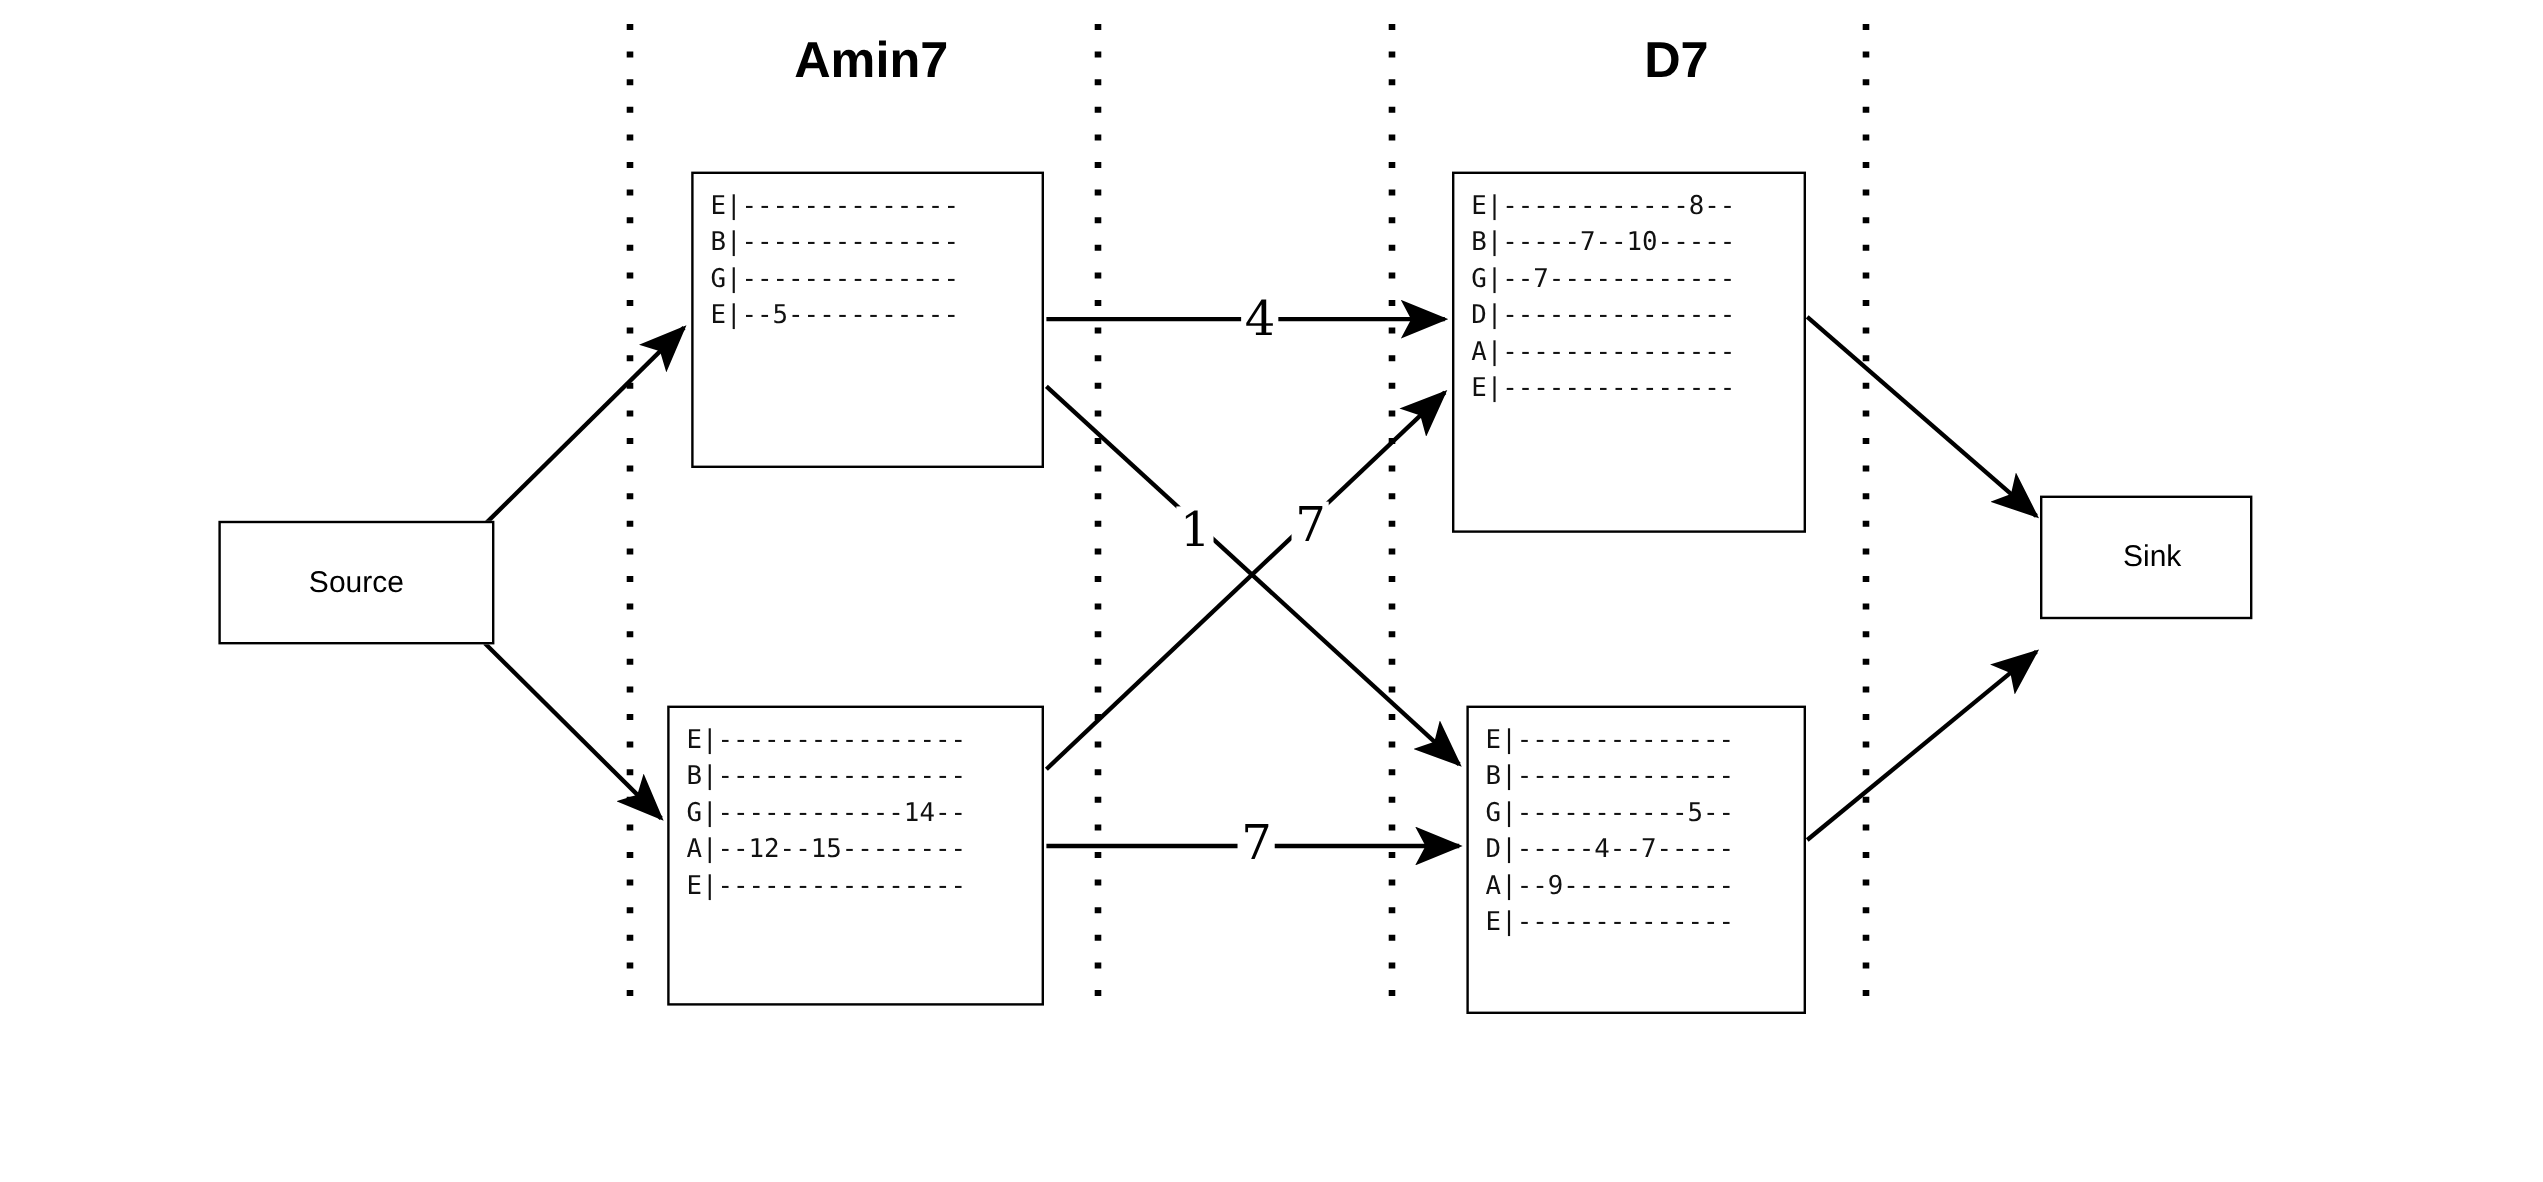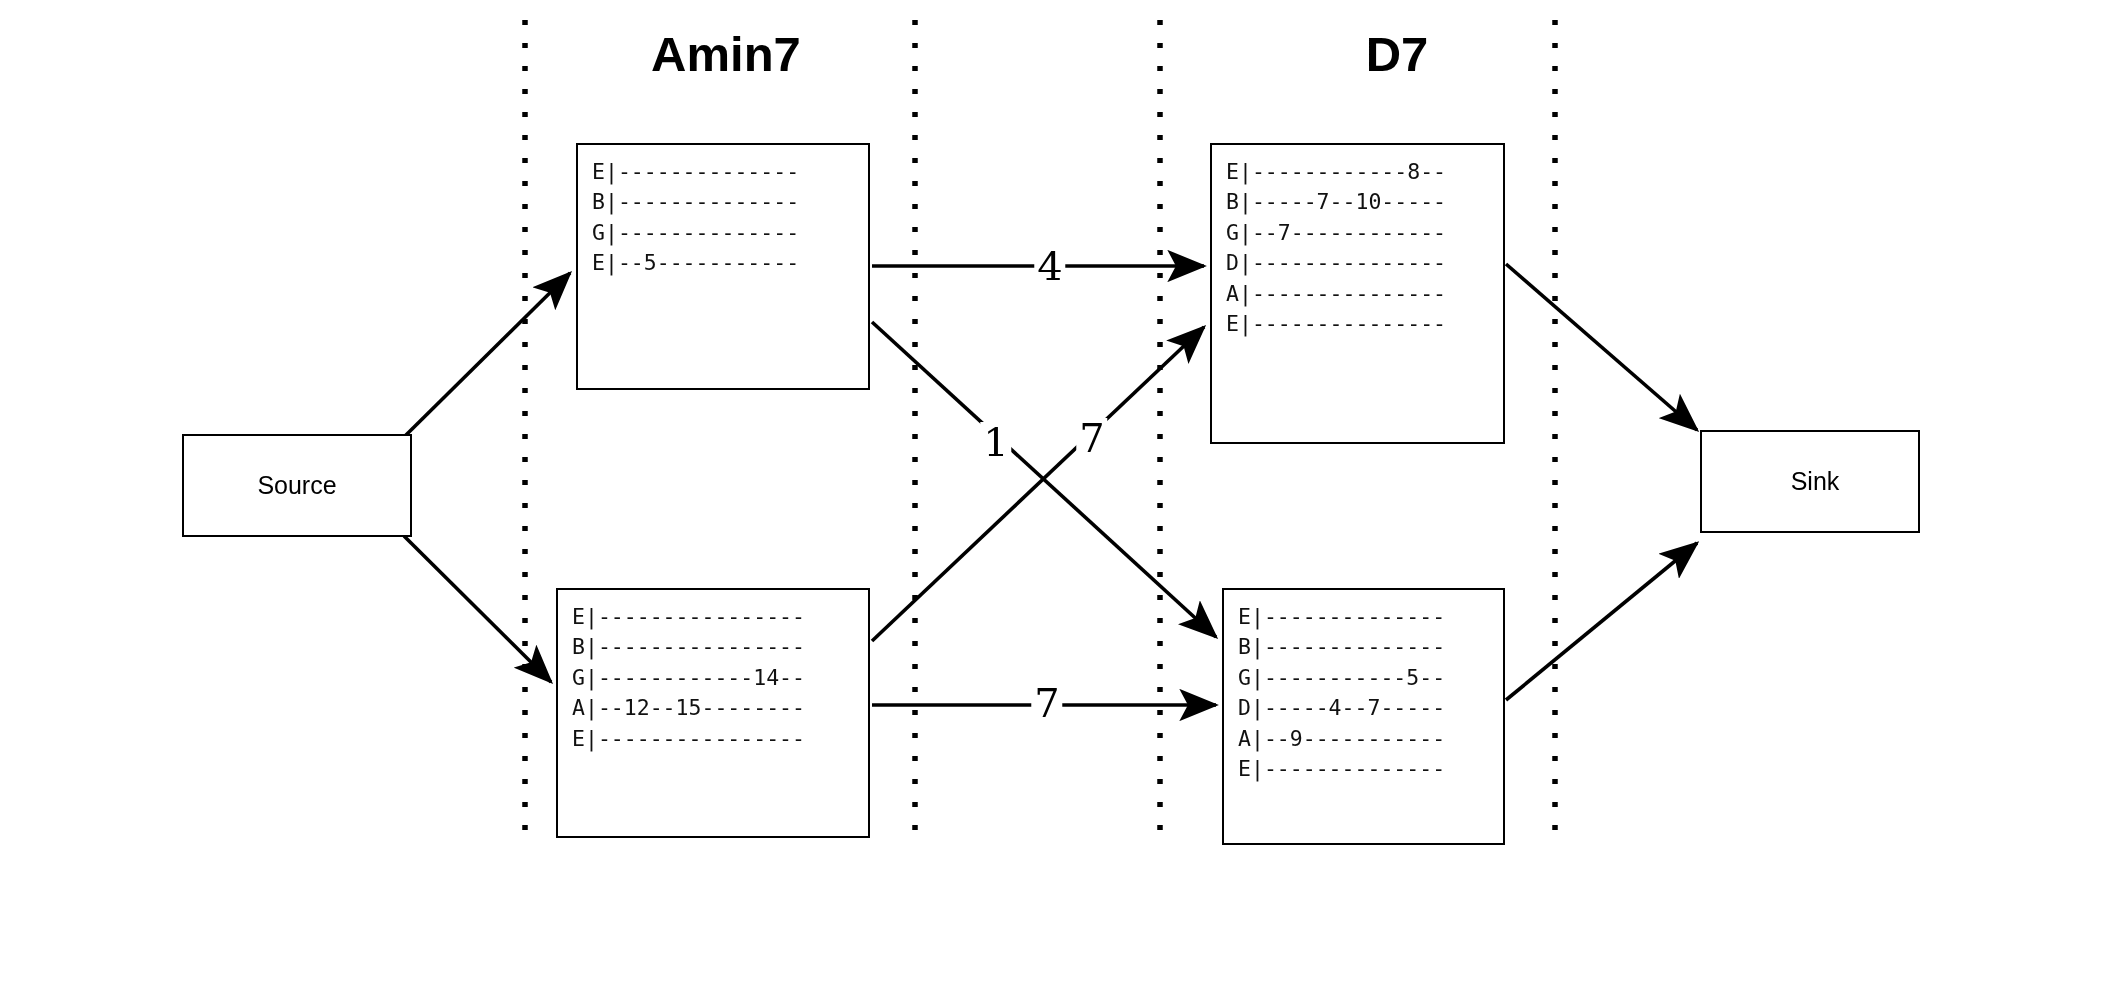--- a/index.html
+++ b/index.html
@@ -1,19 +1,19 @@
 <!DOCTYPE html>
 <html><head>
 <meta charset="utf-8">
 <style>
   html,body{margin:0;padding:0;background:#ffffff;}
   body{width:2119px;height:985px;font-family:"Liberation Sans",sans-serif;overflow:hidden;}
   #stage{position:relative;width:2119px;height:985px;background:#fff;}
   svg.layer{position:absolute;left:0;top:0;width:2119px;height:985px;overflow:visible;}
-  .grouptitle{position:absolute;font-family:"Liberation Sans",sans-serif;font-weight:bold;font-size:49px;color:#000;white-space:nowrap;transform:translateX(-50%);}
+  .grouptitle{position:absolute;font-family:"Liberation Sans",sans-serif;font-weight:bold;font-size:42px;color:#000;white-space:nowrap;transform:translateX(-50%);}
   .plainbox{position:absolute;border:2.5px solid #000;background:#fff;box-sizing:border-box;display:flex;align-items:center;justify-content:center;}
   .plainbox span{font-family:"Liberation Sans",sans-serif;font-size:25px;color:#000;}
   .tabbox{position:absolute;border:2.5px solid #000;background:#fff;box-sizing:border-box;padding:12px 0 12px 14px;}
   .tabline{font-family:"DejaVu Sans Mono",monospace;font-size:21.5px;line-height:30.4px;color:#111;white-space:pre;letter-spacing:0px;}
   .edgelabel{position:absolute;font-family:"DejaVu Serif",serif;font-size:40px;color:#000;transform:translate(-50%,-50%);background:#fff;padding:0 3px;line-height:1;}
 </style>
 </head>
 <body>
 
 <div id="stage">
@@ -44,21 +44,21 @@
     <line x1="1506" y1="264" x2="1697" y2="430" stroke="#000" stroke-width="3.6" marker-end="url(#ah)"></line>
     <line x1="1506" y1="700" x2="1697" y2="543" stroke="#000" stroke-width="3.6" marker-end="url(#ah)"></line>
   </svg>
 
   <div class="grouptitle" style="left:726px;top:26px;">Amin7</div>
   <div class="grouptitle" style="left:1361px;top:26px;margin-left:36px;">D7</div>
 
   <div class="plainbox" style="left:182px;top:434px;width:230px;height:103px;">
     <span>Source</span>
   </div>
-  <div class="plainbox" style="left:1700px;top:430px;width:220px;height:103px;padding-left:10px;">
+  <div class="plainbox" style="left:1700px;top:413px;width:177px;height:103px;padding-left:10px;">
     <span>Sink</span>
   </div>
 
   <div class="tabbox" style="left:576px;top:143px;width:294px;height:247px;">
     <div class="tabline">E|--------------</div>
     <div class="tabline">B|--------------</div>
     <div class="tabline">G|--------------</div>
     <div class="tabline">E|--5-----------</div>
   </div>
 

